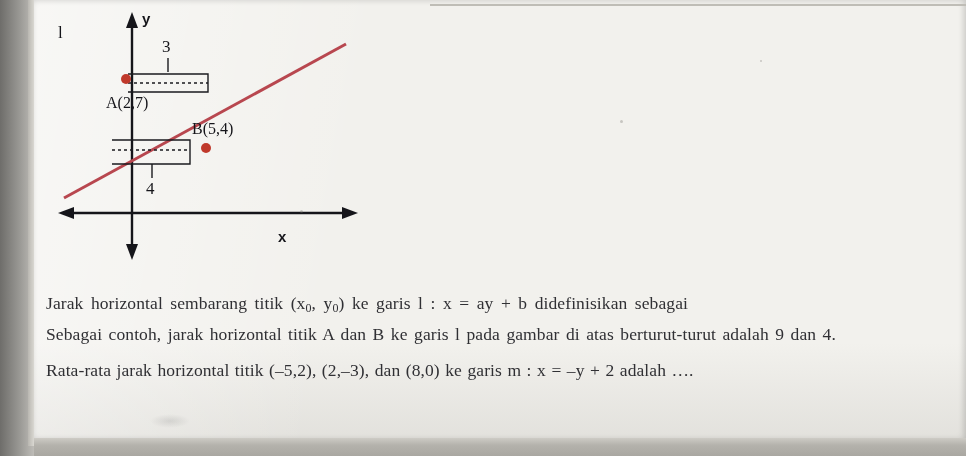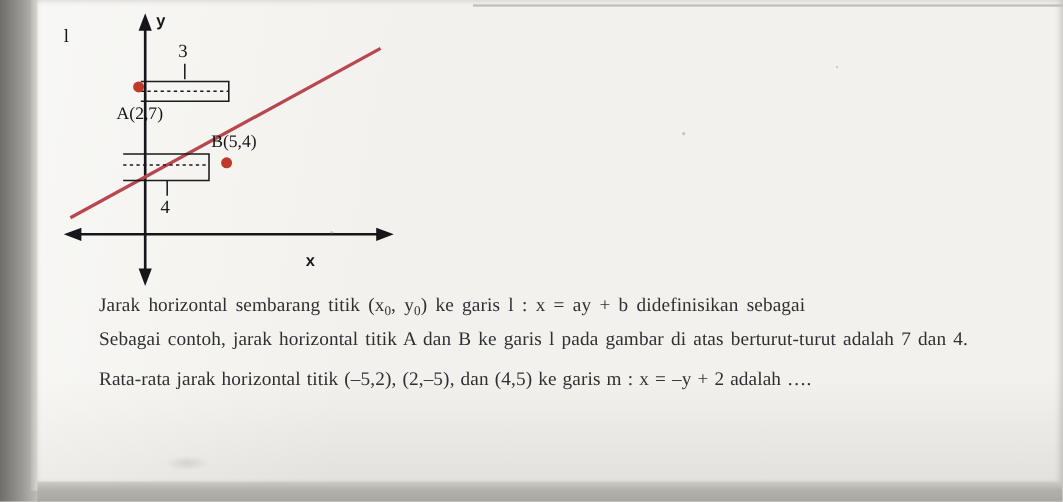--- a/index.html
+++ b/index.html
@@ -72,24 +72,23 @@
     top: 8px;
     width: 360px;
     height: 258px;
   }
   .figure svg { display:block; }
 
   
   .textblock {
     position: absolute;
     left: 46px;
-    top: 266px;
+    top: 292px;
     width: 836px;
     color: #2c2c30;
-    margin-left: 44px;
   }
   .para {
     font-size: 17.5px;
     line-height: 1.30;
     letter-spacing: 0.1px;
     color: #303034;
   }
   .p1 {
     text-align: justify;
     width: 800px;
@@ -181,24 +180,24 @@
     </svg>
   </div>
 
   <div class="textblock">
 
     <div class="para p1">
       <span>Jarak horizontal sembarang titik (x</span><span class="sub">0</span><span>, y</span><span class="sub">0</span><span>) ke garis l : x = ay + b didefinisikan sebagai</span>
     </div>
 
 
-    <div class="para p2">Sebagai contoh, jarak horizontal titik A dan B ke garis l pada gambar di atas berturut-turut adalah 7 dan 4.</div>
+    <div class="para p2">Sebagai contoh, jarak horizontal titik A dan B ke garis l pada gambar di atas berturut-turut adalah 9 dan 4.</div>
 
     <div class="para p3">
-      <span>Rata-rata jarak horizontal titik (–5,2), (2,–5), dan (4,5) ke garis m : x = –y + 2 adalah ….</span>
+      <span>Rata-rata jarak horizontal titik (–5,2), (2,–3), dan (8,0) ke garis m : x = –y + 2 adalah ….</span>
     </div>
 
   </div>
 
   <div class="smudge"></div>
   <div class="speck" style="left:620px; top:120px; width:3px; height:3px;"></div>
   <div class="speck" style="left:760px; top:60px; width:2px; height:2px;"></div>
   <div class="speck" style="left:300px; top:210px; width:3px; height:3px;"></div>
 
 </div>

